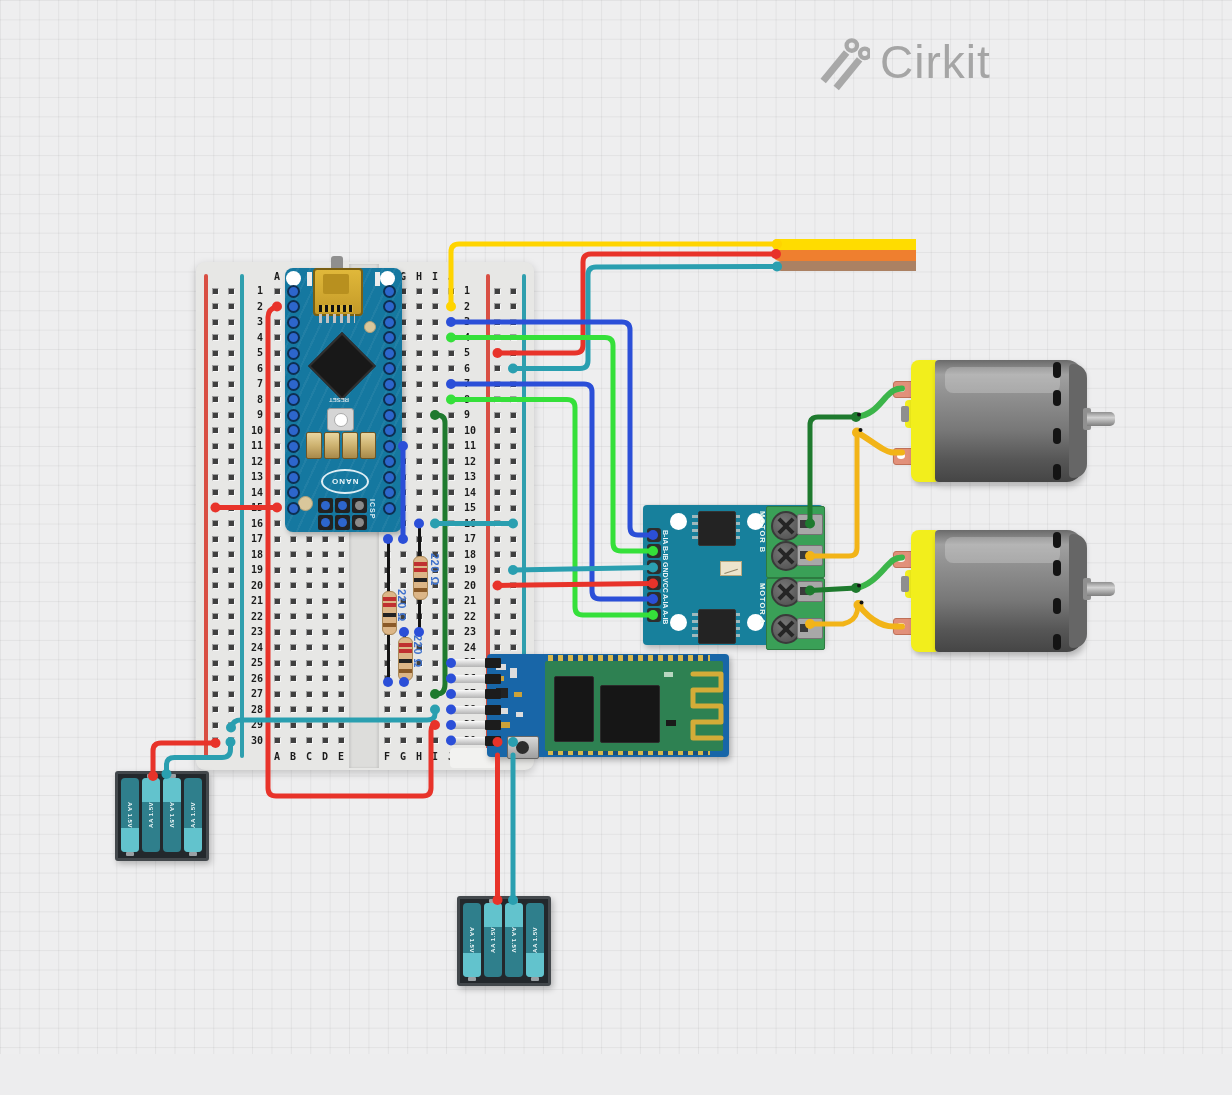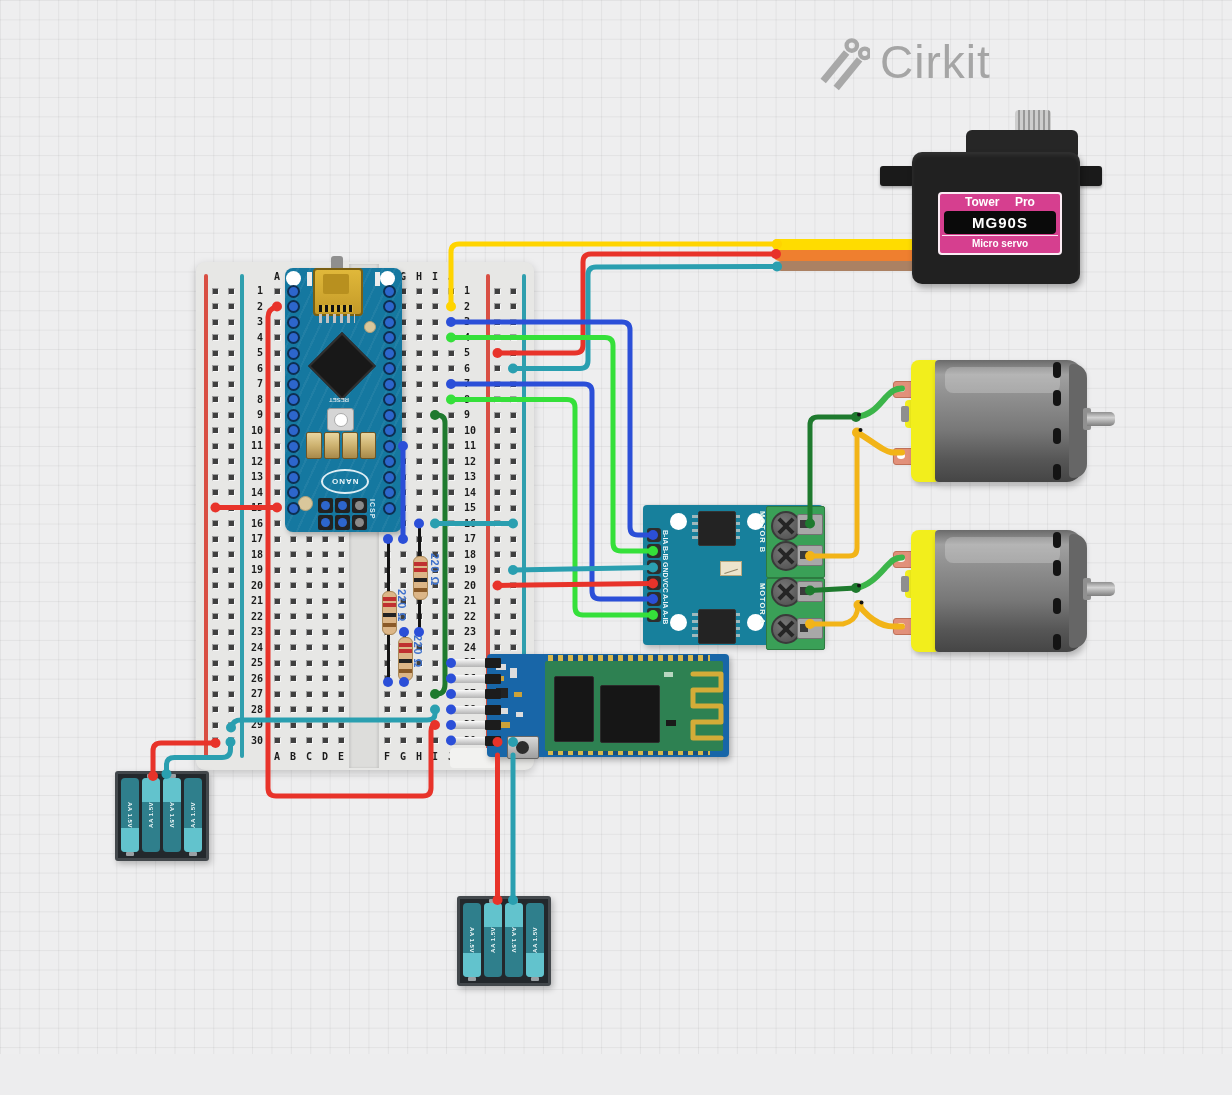--- a/index.html
+++ b/index.html
@@ -655,32 +655,20 @@
       <div class="bb-letter" style="position: absolute; left: 427px; top: 271px;">I</div>
       <div class="bb-letter" style="position: absolute; left: 427px; top: 751px;">I</div>
       <div class="bb-letter" style="position: absolute; left: 443px; top: 271px;">J</div>
       <div class="bb-letter" style="position: absolute; left: 443px; top: 751px;">J</div>
     </div>
 
   <div class="abs ribbon" style="left:772px;top:239px;width:144px;height:11px;background:#ffdc00;border-radius:5px 0 0 5px;"></div>
   <div class="abs ribbon" style="left:774px;top:250px;width:142px;height:11px;background:#ef7f2f;border-radius:5px 0 0 5px;"></div>
   <div class="abs ribbon" style="left:776px;top:261px;width:140px;height:10px;background:#ab8163;border-radius:5px 0 0 5px;"></div>
 
-  <div id="servo" class="abs">
-    <div class="abs flange" style="left:2px;top:58px;width:34px;height:20px;"></div>
-    <div class="abs flange" style="left:200px;top:58px;width:24px;height:20px;"></div>
-    <div class="abs shaft"></div>
-    <div class="abs upper"></div>
-    <div class="abs body"></div>
-    <div id="servo-label" class="abs">
-      <div class="row1">Tower Pro</div>
-      <div class="row2">MG90S</div>
-      <div class="row3">Micro servo</div>
-    </div>
-  </div>
 
   <div class="abs motor" style="left:893px;top:358px;">
     <div class="terminal" style="top:23px;"></div>
     <div class="terminal" style="top:90px;"></div>
     <div class="cap-tab"></div>
     <div class="cap-notch"></div>
     <div class="cap"></div>
     <div class="mbody"></div>
     <div class="endcap"></div>
     <div class="slot" style="top:4px;"></div>

